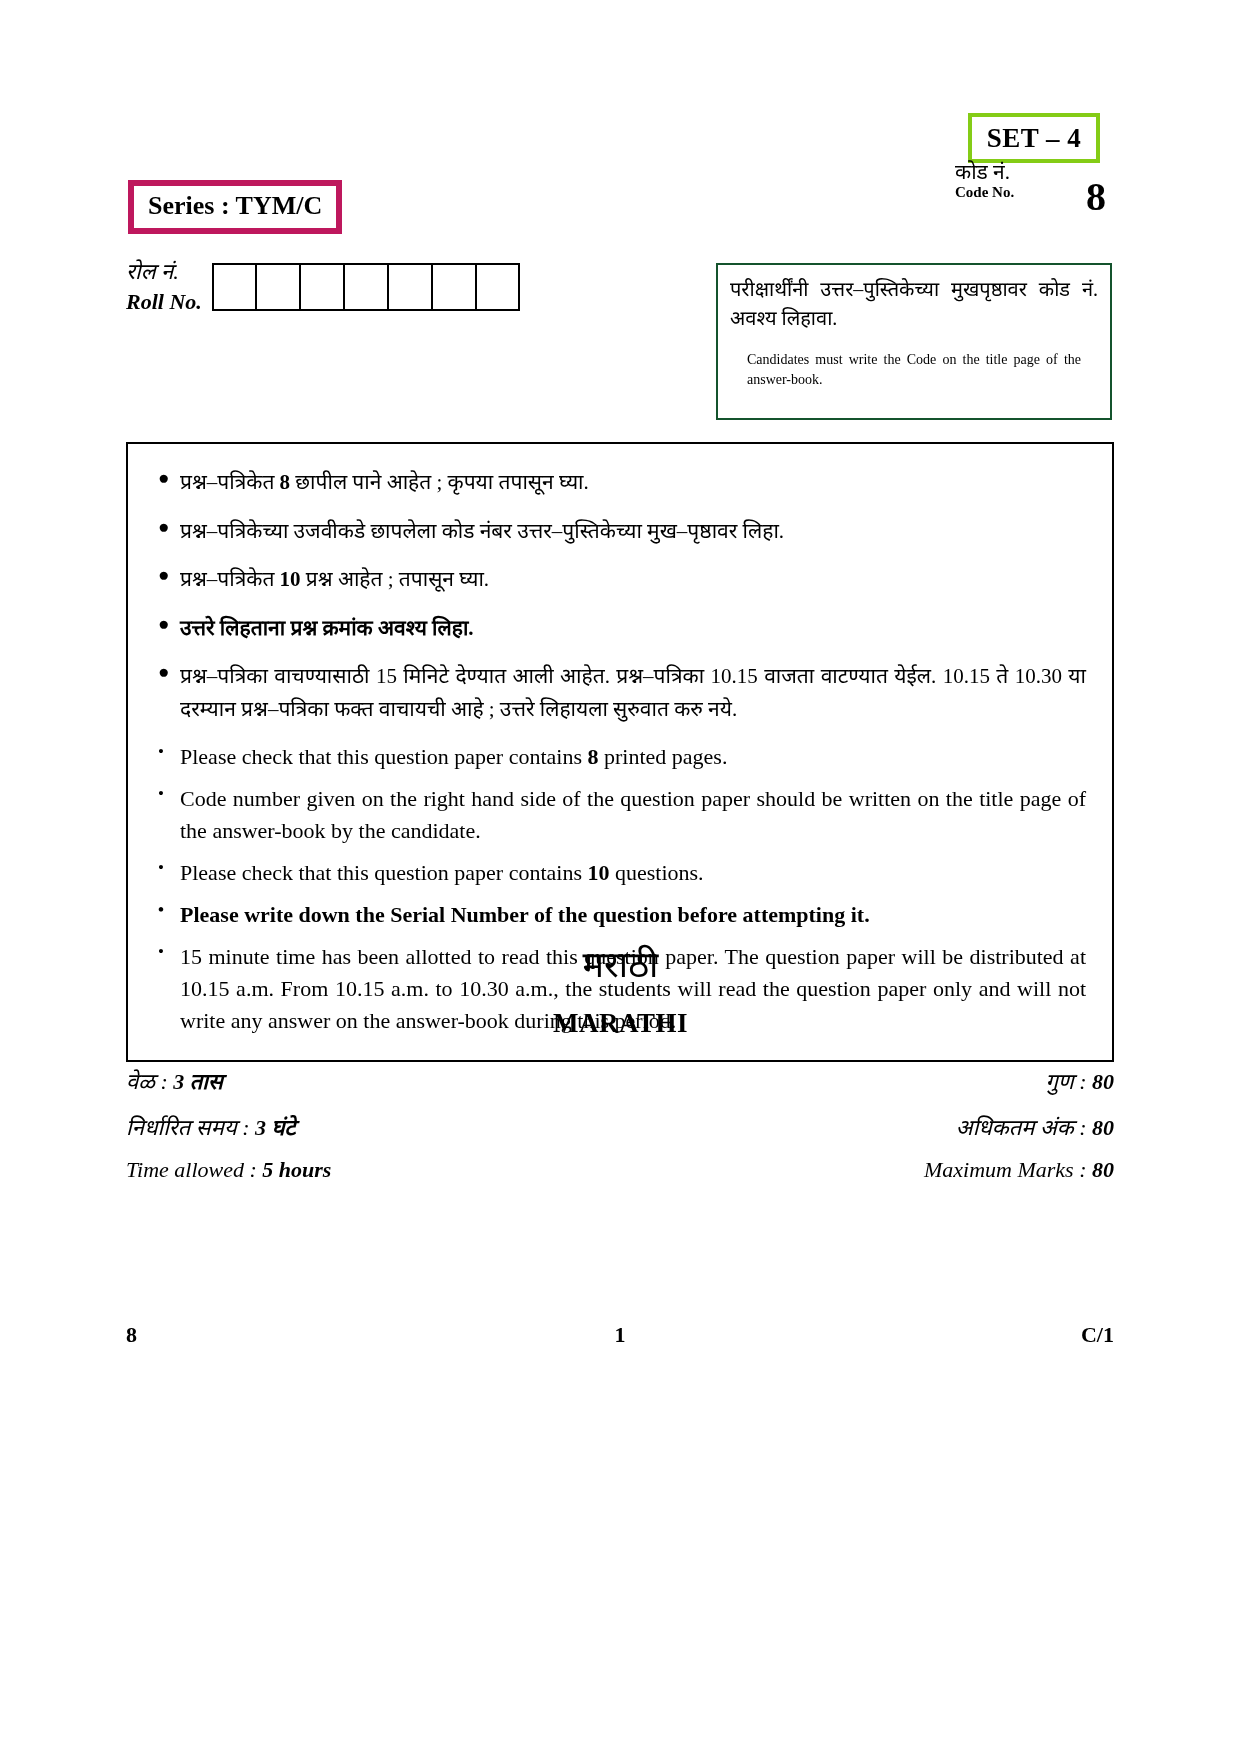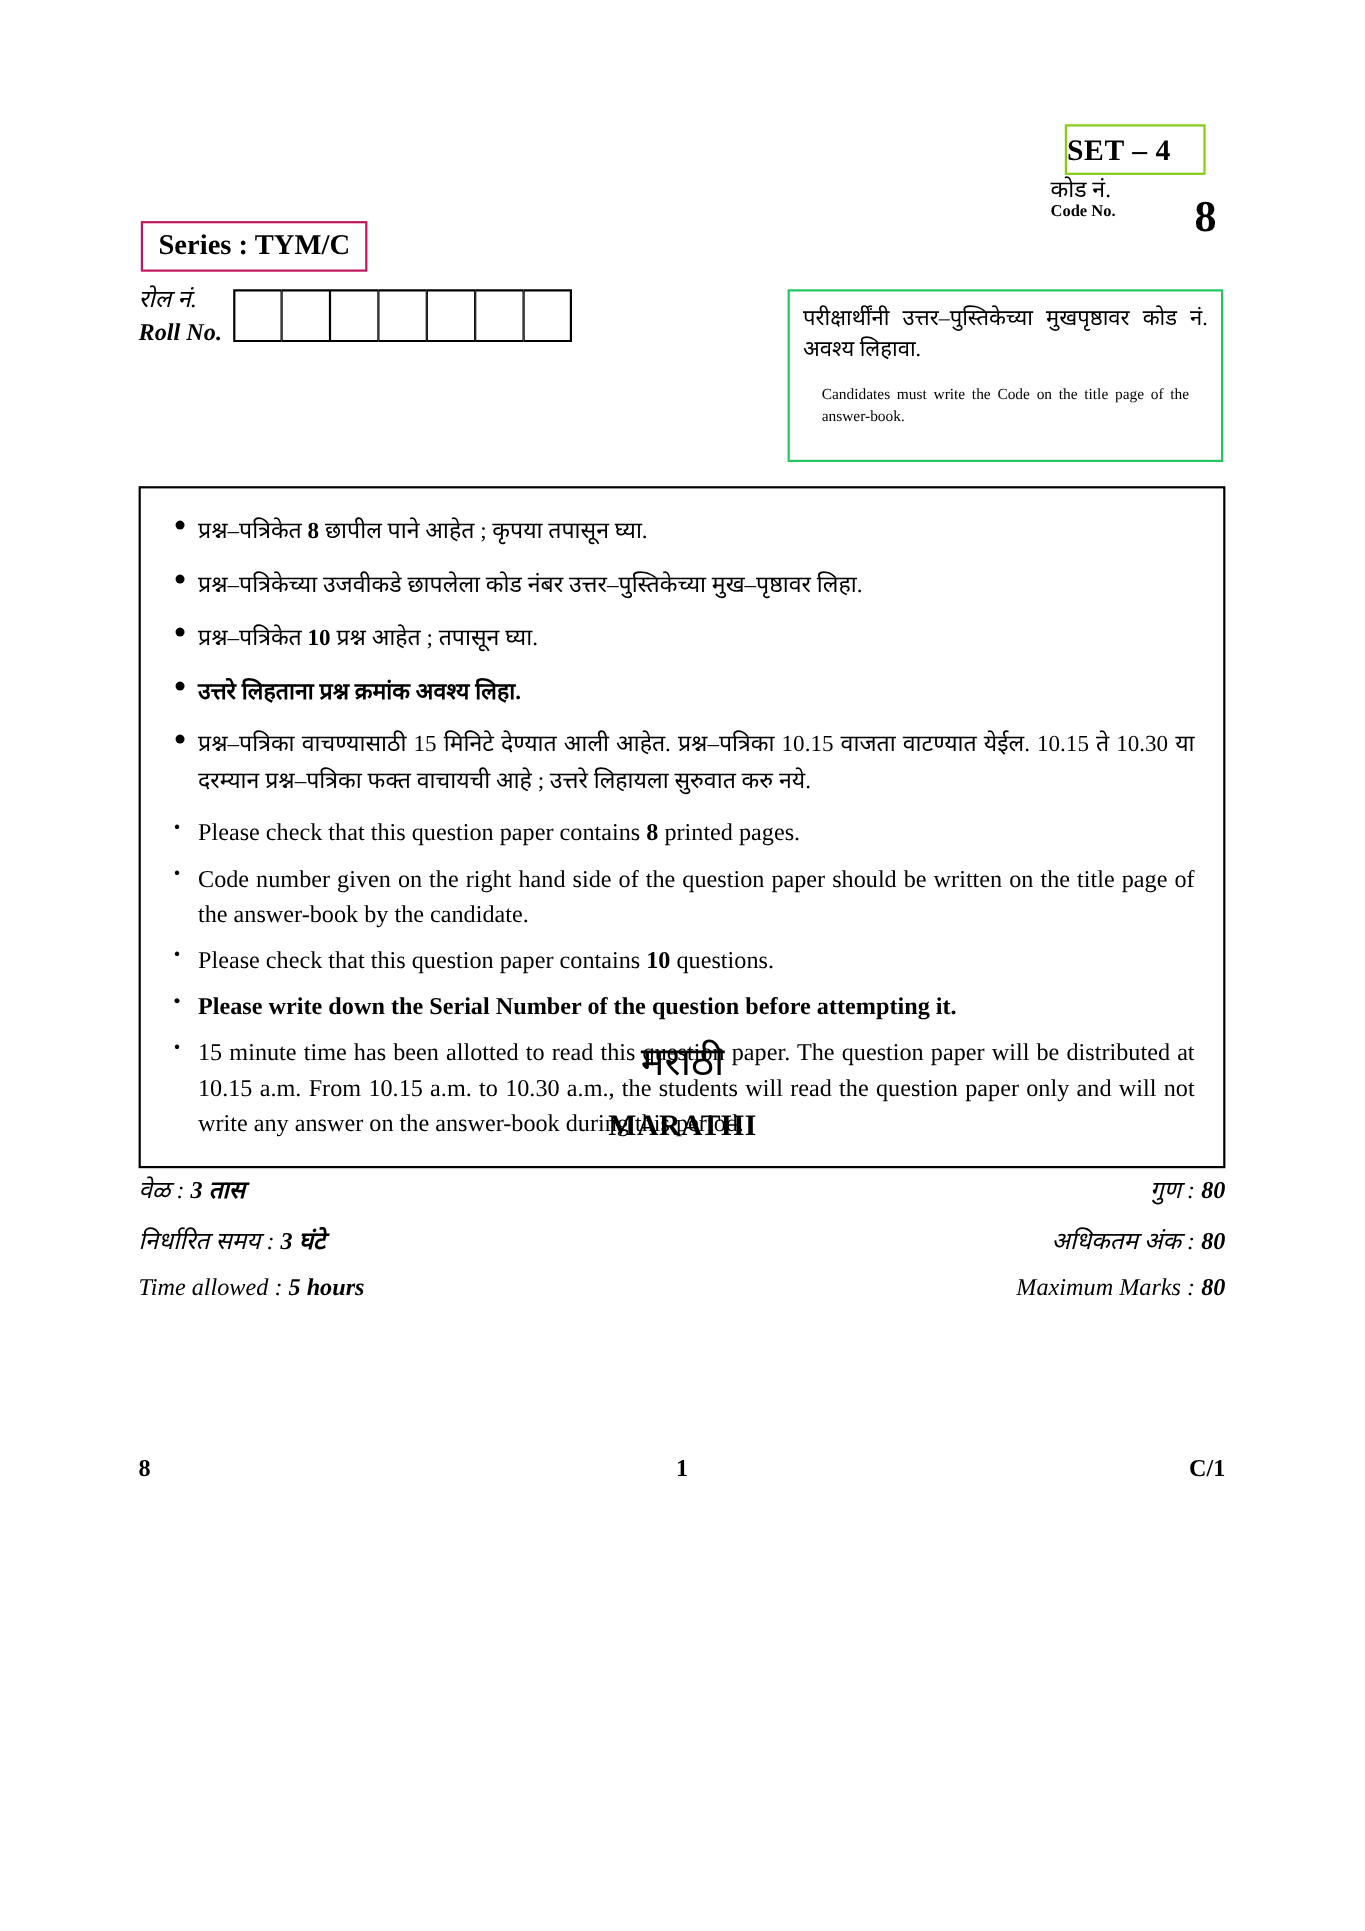--- a/index.html
+++ b/index.html
@@ -24,24 +24,24 @@
     height: 1755px;
   }
 
   
   .set-box {
     position: absolute;
     left: 968px;
     top: 113px;
     width: 124px;
     height: 42px;
-    border: 2px solid #84cc16;
+    border: 4px solid #84cc16;
     display: flex;
     align-items: center;
-    justify-content: flex-start;
+    justify-content: center;
     font-weight: bold;
     font-size: 27px;
     letter-spacing: 0.5px;
   }
 
   
   .code-block {
     position: absolute;
     left: 955px;
     top: 160px;
@@ -70,25 +70,24 @@
     font-size: 40px;
     font-weight: bold;
     line-height: 1;
   }
 
   
   .series-box {
     position: absolute;
     left: 128px;
     top: 180px;
-    border: 2px solid #be185d;
+    border: 6px solid #be185d;
     padding: 5px 14px 7px 14px;
     font-size: 26px;
     font-weight: bold;
-    margin-top: 21px;
   }
 
   
   .roll-wrap {
     position: absolute;
     left: 126px;
     top: 255px;
     display: flex;
     align-items: flex-start;
     font-style: italic;
@@ -122,21 +121,21 @@
   .roll-cell:first-child { border-left-width: 2px; }
   .roll-cell:last-child { border-right-width: 2px; }
 
   
   .note-box {
     position: absolute;
     left: 716px;
     top: 263px;
     width: 396px;
     box-sizing: border-box;
-    border: 2px solid #22c55e;
+    border: 2px solid #14532d;
     padding: 10px 12px 12px 12px;
   }
   .note-dev {
     font-size: 20px;
     line-height: 1.45;
     text-align: justify;
     text-align-last: left;
     margin: 0 0 6px 0;
   }
   .note-eng {

